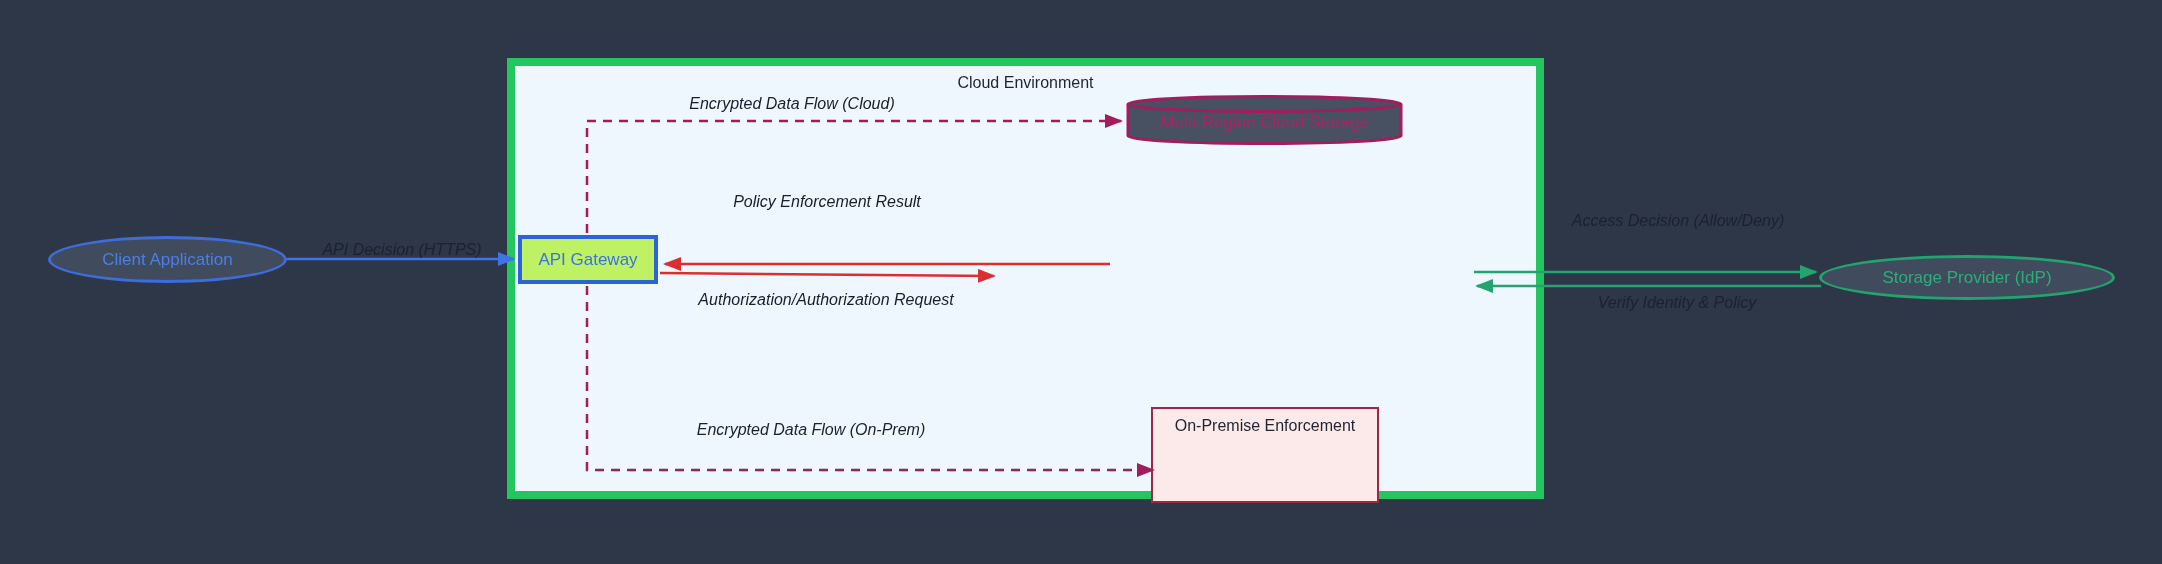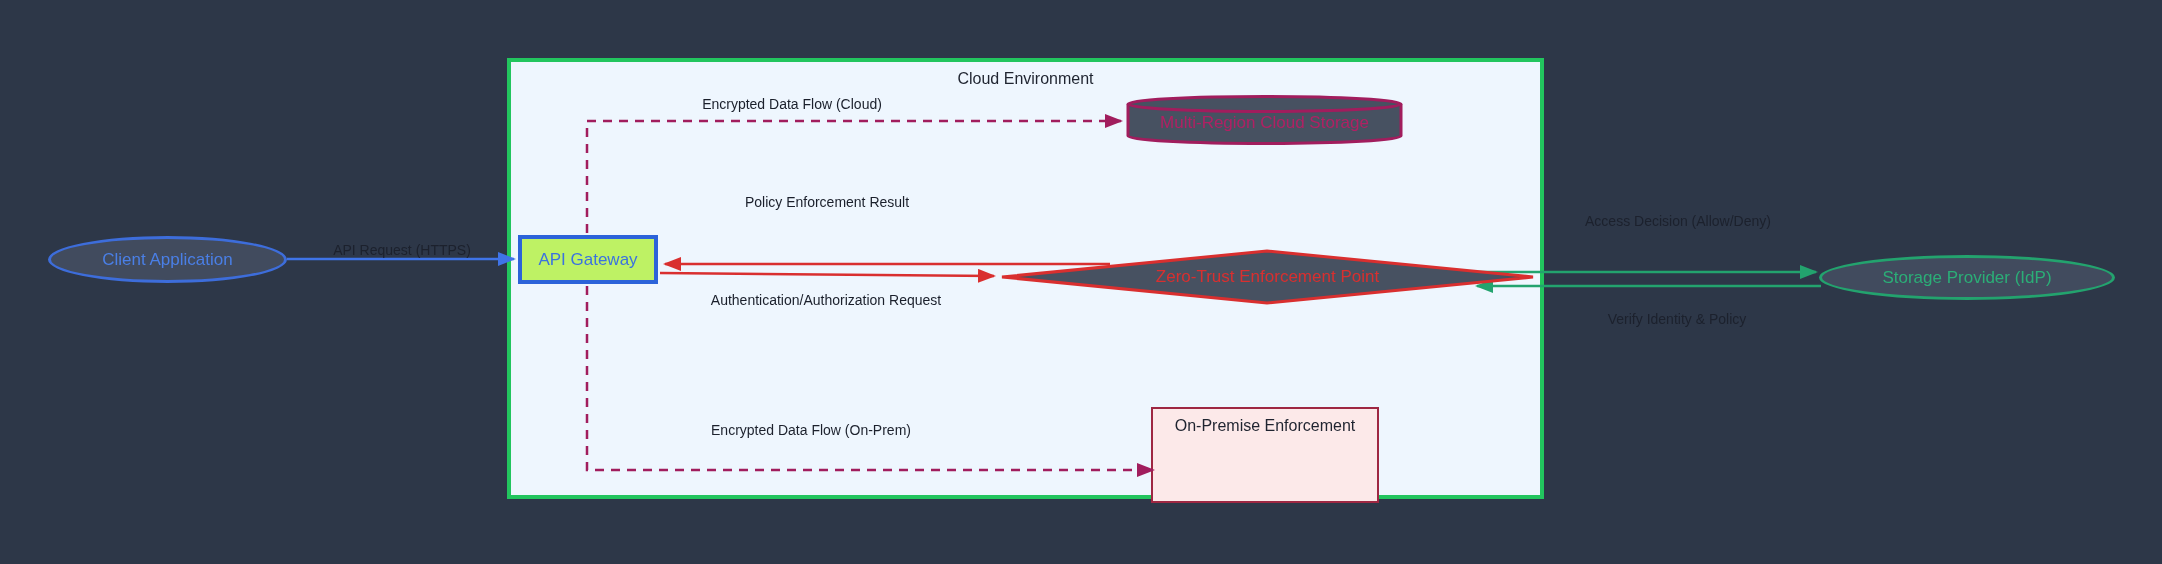--- a/index.html
+++ b/index.html
@@ -7,21 +7,21 @@
     position: relative;
     width: 2162px;
     height: 564px;
     background: #2d3748;
     font-family: "Liberation Sans", "DejaVu Sans", sans-serif;
     overflow: hidden;
   }
   .container { position: absolute; box-sizing: border-box; }
   .container.cloud {
     left: 507px; top: 58px; width: 1037px; height: 441px;
-    background: #eef6fe; border: 4px solid #22c55e;
+    background: #eef6fe; border: 8px solid #22c55e;
   }
   .container.onprem {
     left: 1151px; top: 407px; width: 228px; height: 96px;
     background: #fce9e9; border: 2px solid #9e2742;
   }
   .container-label {
     position: absolute; left: 0; right: 0; top: 8px;
     text-align: center; font-size: 16px; color: #1f2430; white-space: nowrap;
   }
   #edge-layer { position: absolute; left: 0; top: 0; z-index: 2; }
@@ -42,21 +42,21 @@
   }
   .node.cyl, .node.diamond { background: transparent; border: none; }
   .node.cloud-storage { left: 1126px; top: 95px; width: 277px; height: 50px; color: #b02163; font-size: 17px; }
   .node.onprem-storage { left: 1159px; top: 447px; width: 211px; height: 48px; color: #b02163; font-size: 17px; }
   .node.ztep { left: 1000px; top: 249px; width: 535px; height: 56px; color: #d92f2f; font-size: 17px; }
   .shape-svg { position: absolute; left: 0; top: 0; }
   .node.cyl span, .node.ztep span { position: relative; z-index: 1; }
   .node.cyl span { padding-top: 6px; }
   .edge-label {
     position: absolute; transform: translate(-50%, -50%);
-    font-size: 14px; color: #1c212d; white-space: nowrap; z-index: 4;
+    font-size: 16px; color: #1c212d; white-space: nowrap; z-index: 4; font-style: italic;
   }
   .edge-label.on-light { color: #1a1f2b; }
 </style>
 </head>
 <body>
 
 <div id="canvas">
 
   <div class="container cloud">
     <div class="container-label">Cloud Environment</div>
@@ -105,33 +105,27 @@
   </div>
 
   <div class="node cyl cloud-storage">
     <svg class="shape-svg" width="277" height="50" viewBox="0 0 277 50">
       <path d="M2,9 L2,41 A136.5,7.5 0 0 0 275,41 L275,9" fill="#475161" stroke="#a11d5d" stroke-width="3"></path>
       <ellipse cx="138.5" cy="9" rx="136.5" ry="7.5" fill="#475161" stroke="#a11d5d" stroke-width="3"></ellipse>
     </svg>
     <span>Multi-Region Cloud Storage</span>
   </div>
 
-  <div class="node diamond ztep">
-    <svg class="shape-svg" width="535" height="56" viewBox="0 0 535 56">
-      <polygon points="2,28 267,2 533,28 267,54" fill="#475161" stroke="#d92f2f" stroke-width="3"></polygon>
-    </svg>
-    <span>Zero-Trust Enforcement Point</span>
-  </div>
 
   <div class="node ellipse idp">
     <span>Storage Provider (IdP)</span>
   </div>
 
 
-  <div class="edge-label" style="left:402px; top:250px;">API Request (HTTPS)</div>
+  <div class="edge-label" style="left:402px; top:250px;">API Decision (HTTPS)</div>
   <div class="edge-label on-light" style="left:792px; top:104px;">Encrypted Data Flow (Cloud)</div>
   <div class="edge-label on-light" style="left:827px; top:202px;">Policy Enforcement Result</div>
-  <div class="edge-label on-light" style="left:826px; top:300px;">Authentication/Authorization Request</div>
+  <div class="edge-label on-light" style="left:826px; top:300px;">Authorization/Authorization Request</div>
   <div class="edge-label" style="left:1678px; top:221px;">Access Decision (Allow/Deny)</div>
-  <div class="edge-label" style="left:1677px; top:319px;">Verify Identity &amp; Policy</div>
+  <div class="edge-label" style="left:1677px; top:303px;">Verify Identity &amp; Policy</div>
   <div class="edge-label" style="left:811px; top:430px;">Encrypted Data Flow (On-Prem)</div>
 
 </div>
 
 </body></html>

